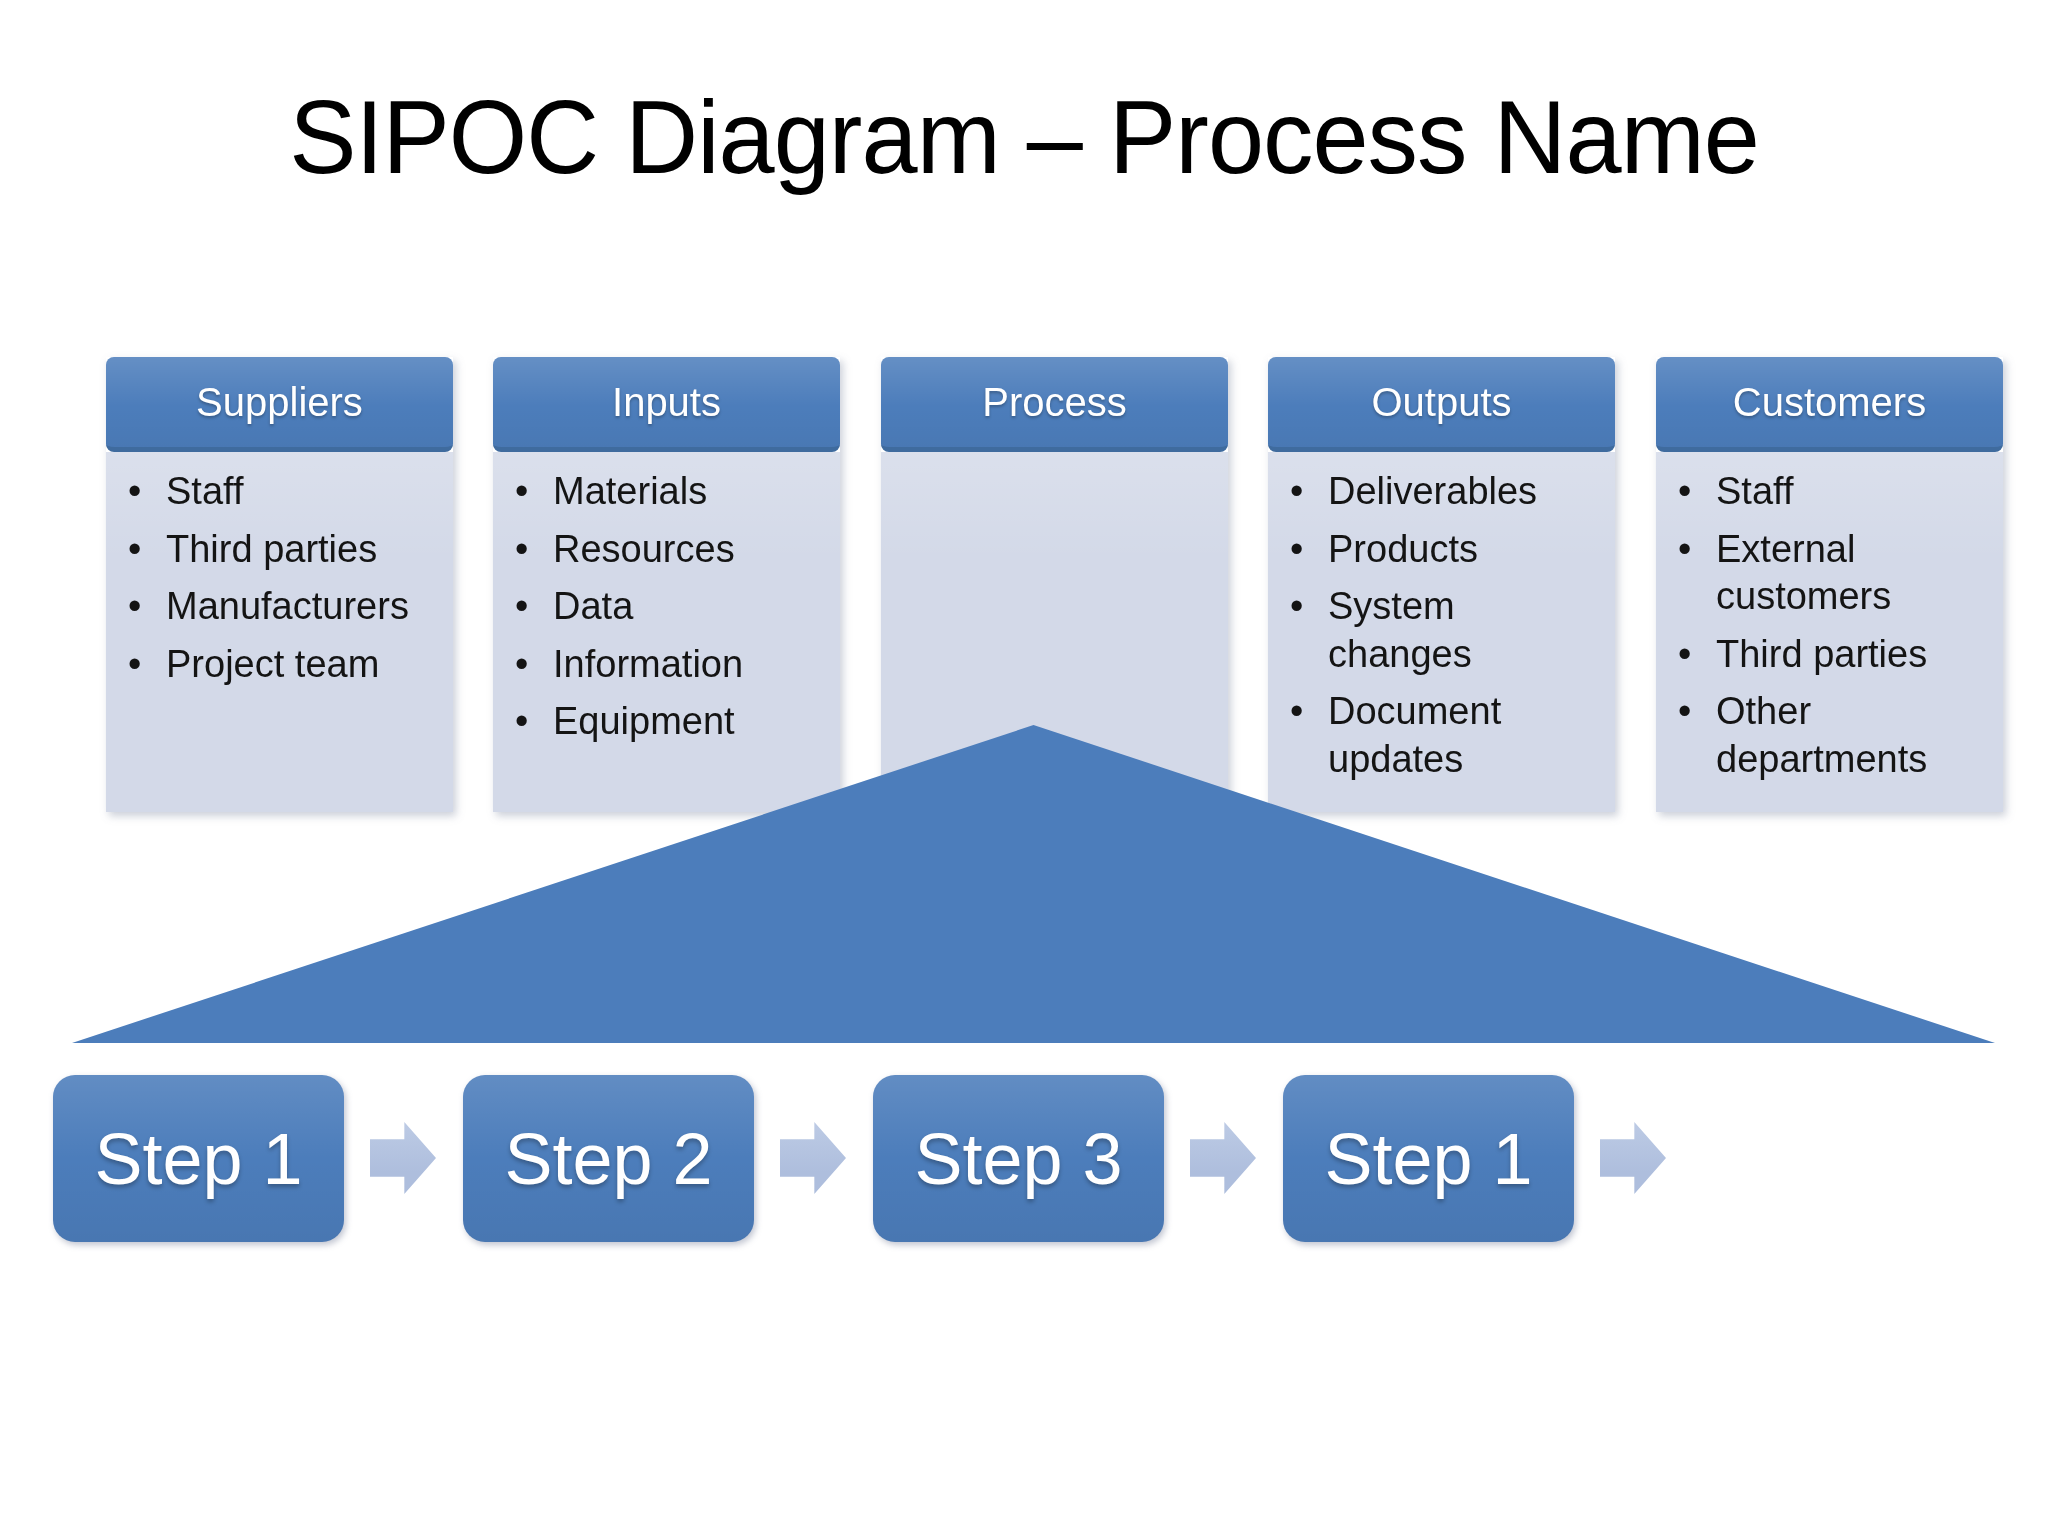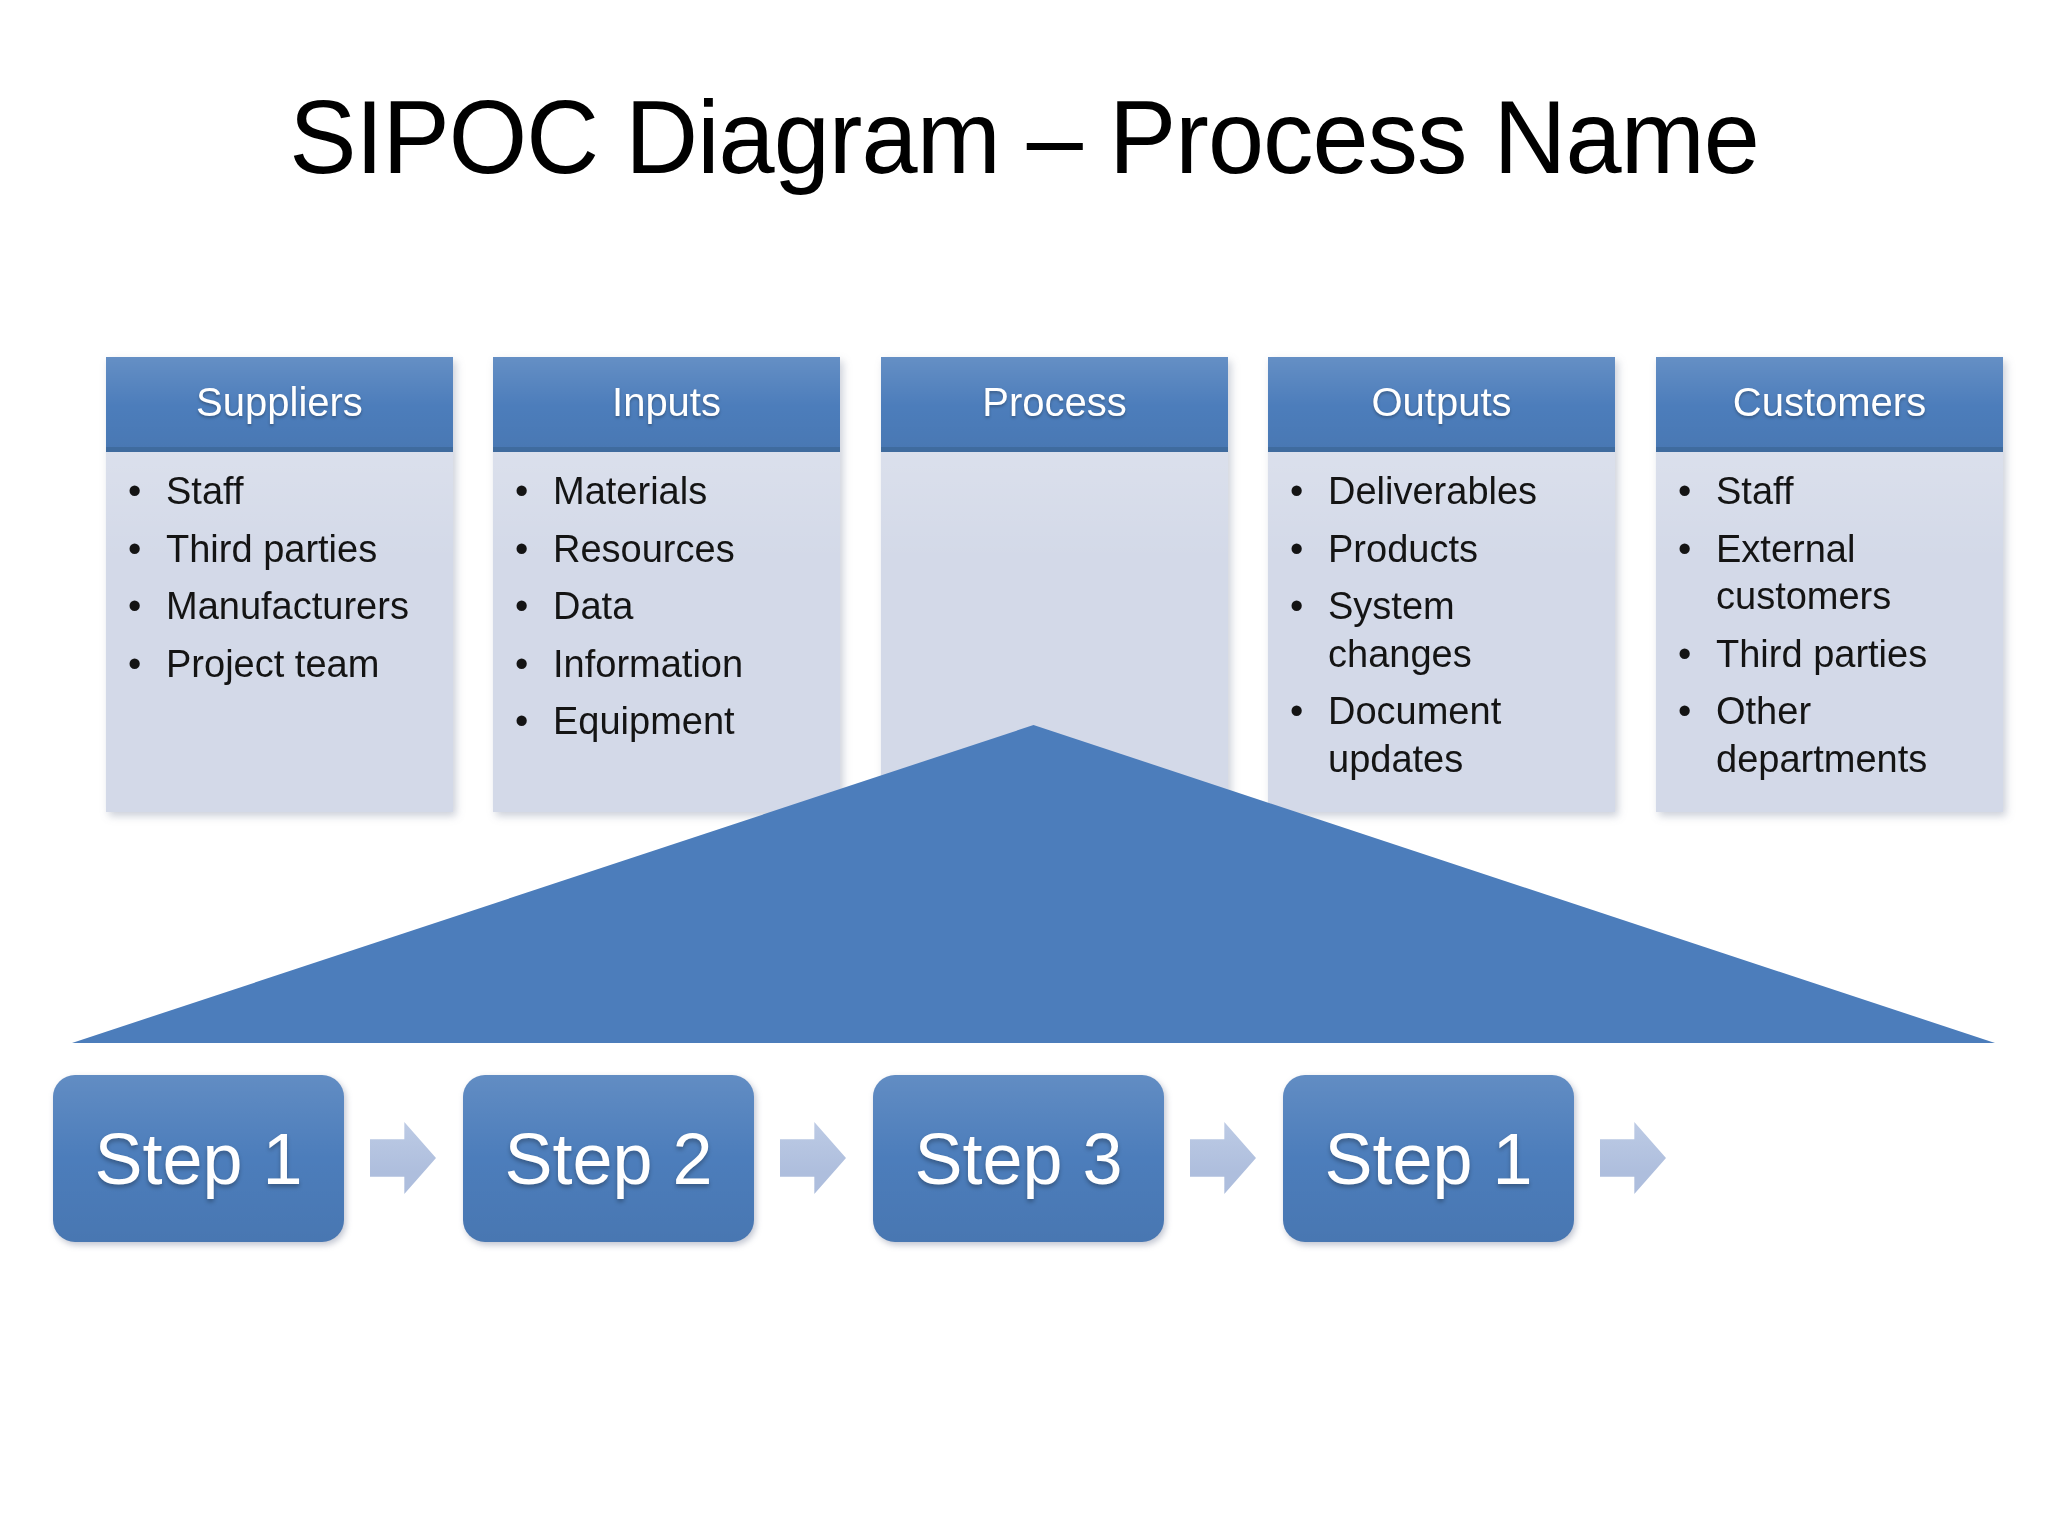--- a/index.html
+++ b/index.html
@@ -26,20 +26,21 @@
   
   .column{
     position:absolute;top:357px;width:347px;height:455px;z-index:1;
     box-shadow:3px 4px 8px rgba(110,120,145,.35);
   }
   .col-header{
     height:95px;display:flex;align-items:center;justify-content:center;
     background:linear-gradient(180deg,rgba(255,255,255,.14),rgba(255,255,255,0) 55%,rgba(0,0,0,.04)),var(--accent-blue);
     border-bottom:5px solid var(--accent-blue-dark);
     box-sizing:border-box;
+    border-radius:8px;
   }
   .col-header span{
     color:var(--header-text);font-size:40px;
     text-shadow:0 2px 3px rgba(0,0,0,.28);
   }
   .col-body{
     height:360px;
     background:linear-gradient(180deg,rgba(255,255,255,.18),rgba(255,255,255,0) 30%),var(--panel-blue);
     box-sizing:border-box;padding:16px 16px 0 22px;
   }

